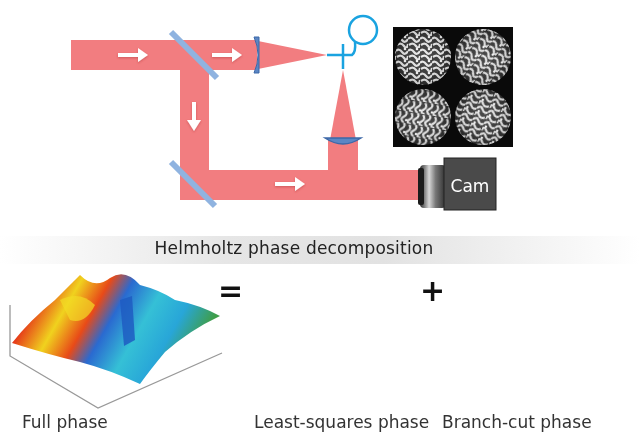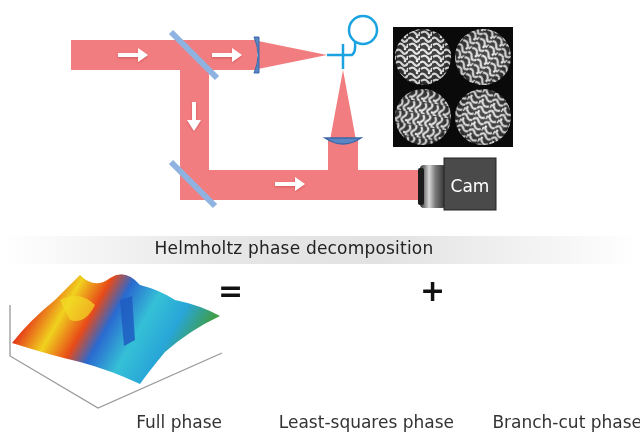--- a/index.html
+++ b/index.html
@@ -4,21 +4,21 @@
 <style>
   html, body { margin:0; padding:0; background:#ffffff; }
   body { width:640px; height:442px; position:relative; overflow:hidden;
          font-family:"DejaVu Sans", "Liberation Sans", sans-serif; }
   .layer { position:absolute; left:0; top:0; }
   .banner { position:absolute; left:0; top:236px; width:640px; height:28px;
             background:linear-gradient(to right, rgba(255,255,255,1) 0%, #e6e6e6 35%, #e2e2e2 60%, rgba(255,255,255,1) 100%); }
   .banner-title { position:absolute; left:0; top:238px; width:588px; text-align:center;
                   font-size:17px; color:#222; letter-spacing:0.2px; }
   .op { position:absolute; font-size:30px; font-weight:bold; color:#111; line-height:1; }
-  .label { position:absolute; top:412px; font-size:17px; color:#333; text-align:right; width:200px; }
+  .label { position:absolute; top:412px; font-size:17px; color:#333; text-align:left; width:200px; }
   .cam-text { font-family:"DejaVu Sans", sans-serif; }
 </style>
 </head>
 <body>
 
 
 
 
 <svg class="layer" width="640" height="230" viewBox="0 0 640 230">
   <defs>

